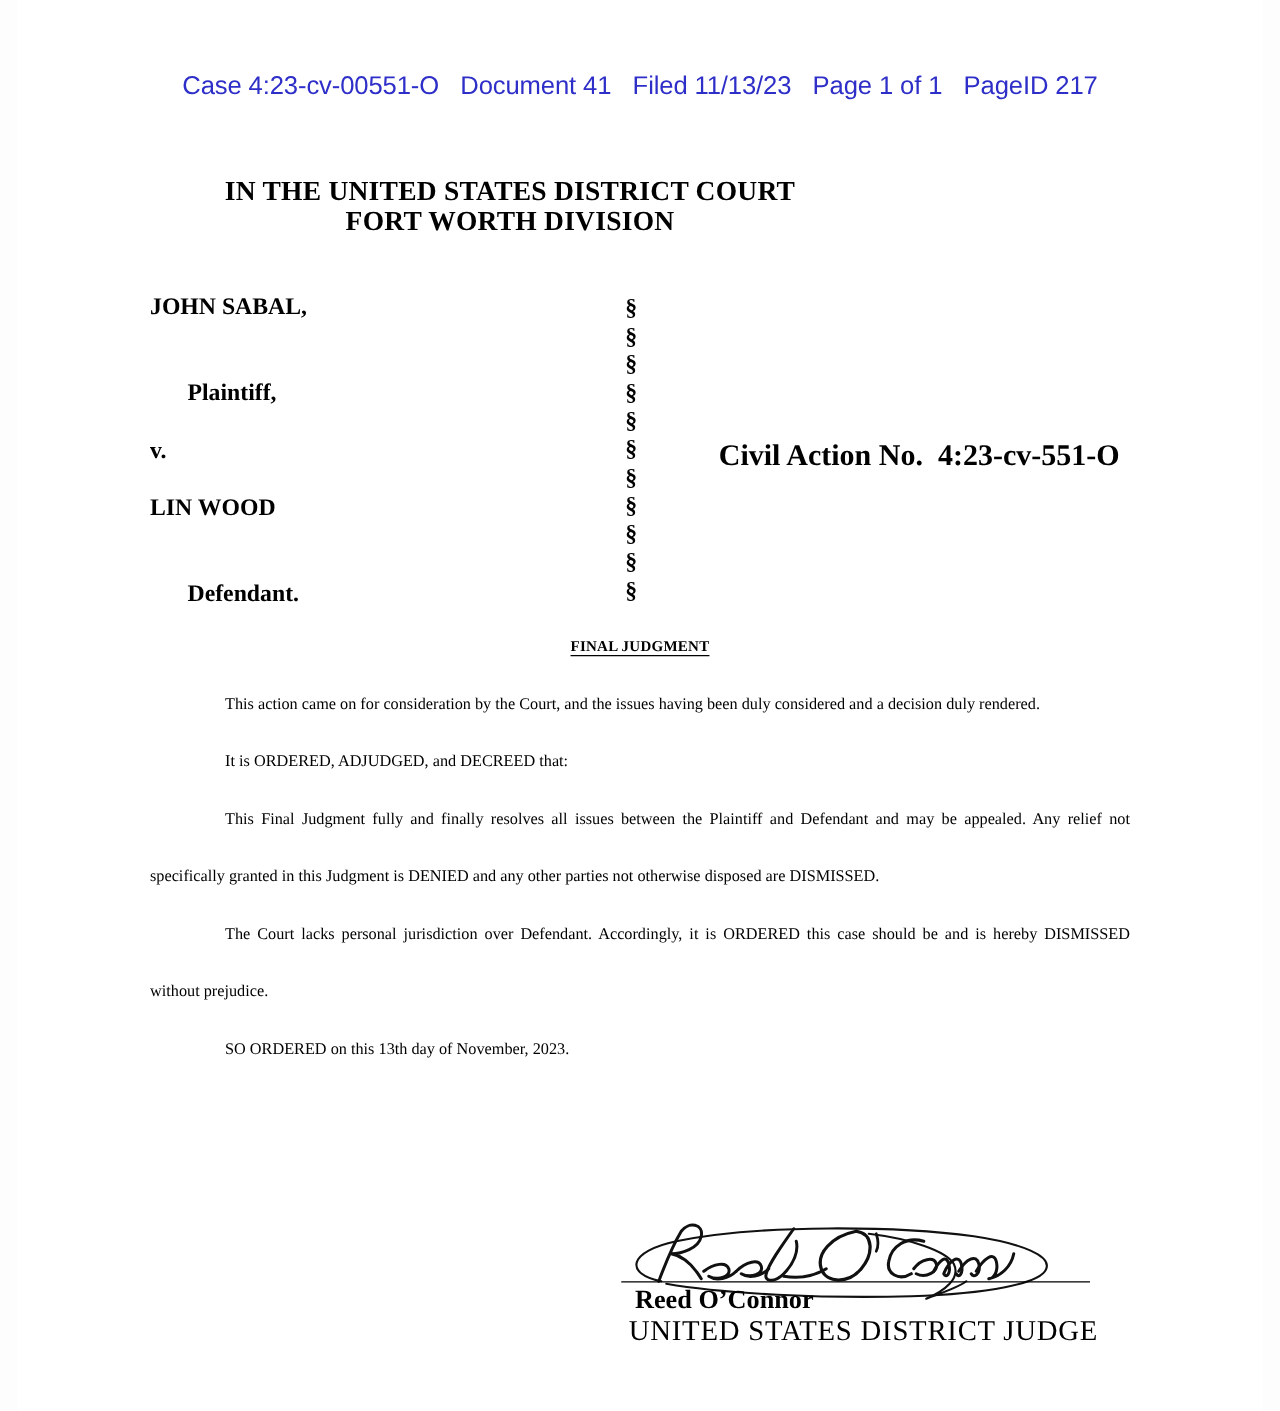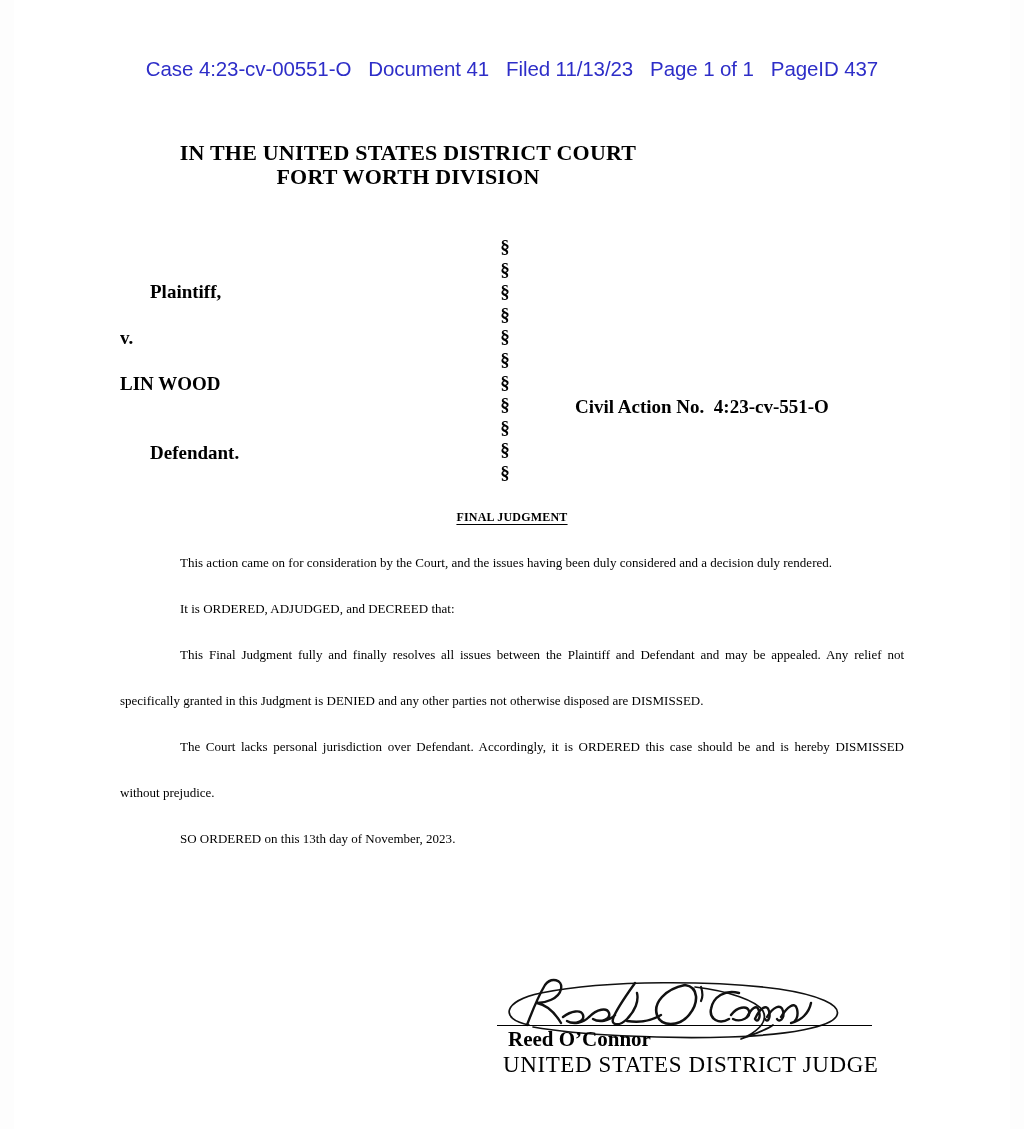--- a/index.html
+++ b/index.html
@@ -96,23 +96,22 @@
     line-height: 22.6px;
     text-align: center;
     width: 20px;
   }
 
   .caption-civil-action {
     position: absolute;
     left: 455px;
     top: 118px;
     font-weight: bold;
-    font-size: 19px;
+    font-size: 24px;
     white-space: pre;
-    margin-top: 44px;
   }
 
   
   .doc-title {
     position: absolute;
     left: 0;
     top: 510px;
     width: 1024px;
     text-align: center;
     font-weight: bold;
@@ -189,31 +188,32 @@
 </style>
 </head>
 <body>
 
 <div class="page-edge-left"></div>
 <div class="page-edge-right"></div>
 
 <div class="page">
 
   <div class="ecf-header">
-    <span>Case 4:23-cv-00551-O</span><span>Document 41</span><span>Filed 11/13/23</span><span>Page 1 of 1</span><span>PageID 437</span>
+    <span>Case 4:23-cv-00551-O</span><span>Document 41</span><span>Filed 11/13/23</span><span>Page 1 of 1</span><span>PageID 217</span>
   </div>
 
   <div class="court-heading">
     <div>IN THE UNITED STATES DISTRICT COURT</div>
     <div>FORT WORTH DIVISION</div>
   </div>
 
   <div class="caption">
 
     <div class="caption-parties">
+      <div class="party-line">JOHN SABAL,</div>
       <div class="spacer"></div>
       <div class="spacer"></div>
       <div class="party-line" style="padding-left:30px;">Plaintiff,</div>
       <div class="spacer"></div>
       <div class="party-line">v.</div>
       <div class="spacer"></div>
       <div class="party-line">LIN WOOD</div>
       <div class="spacer"></div>
       <div class="spacer"></div>
       <div class="party-line" style="padding-left:30px;">Defendant.</div>

